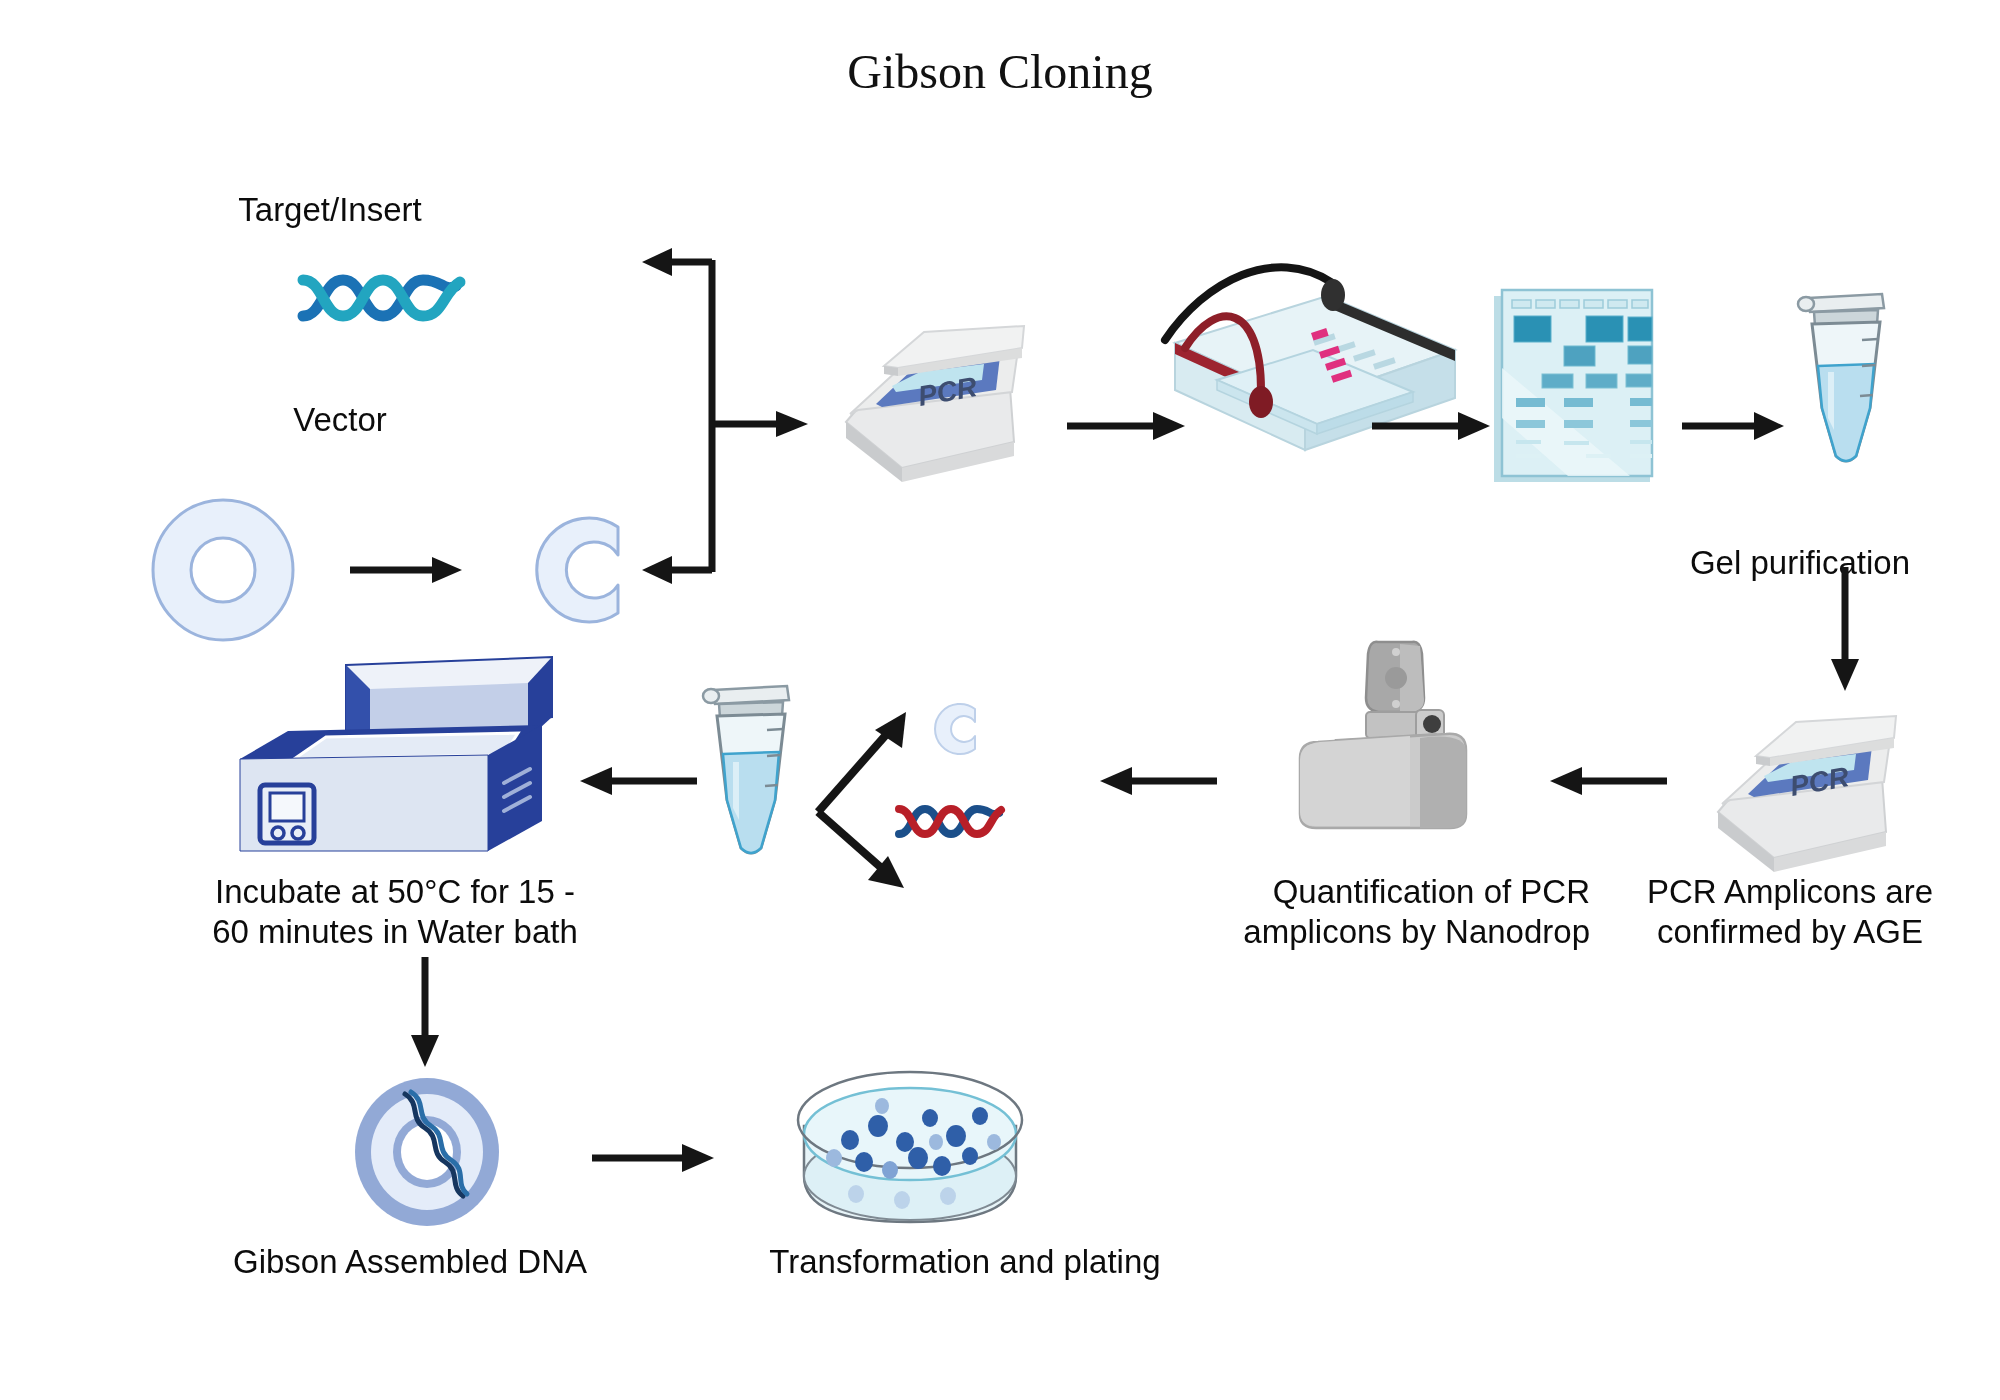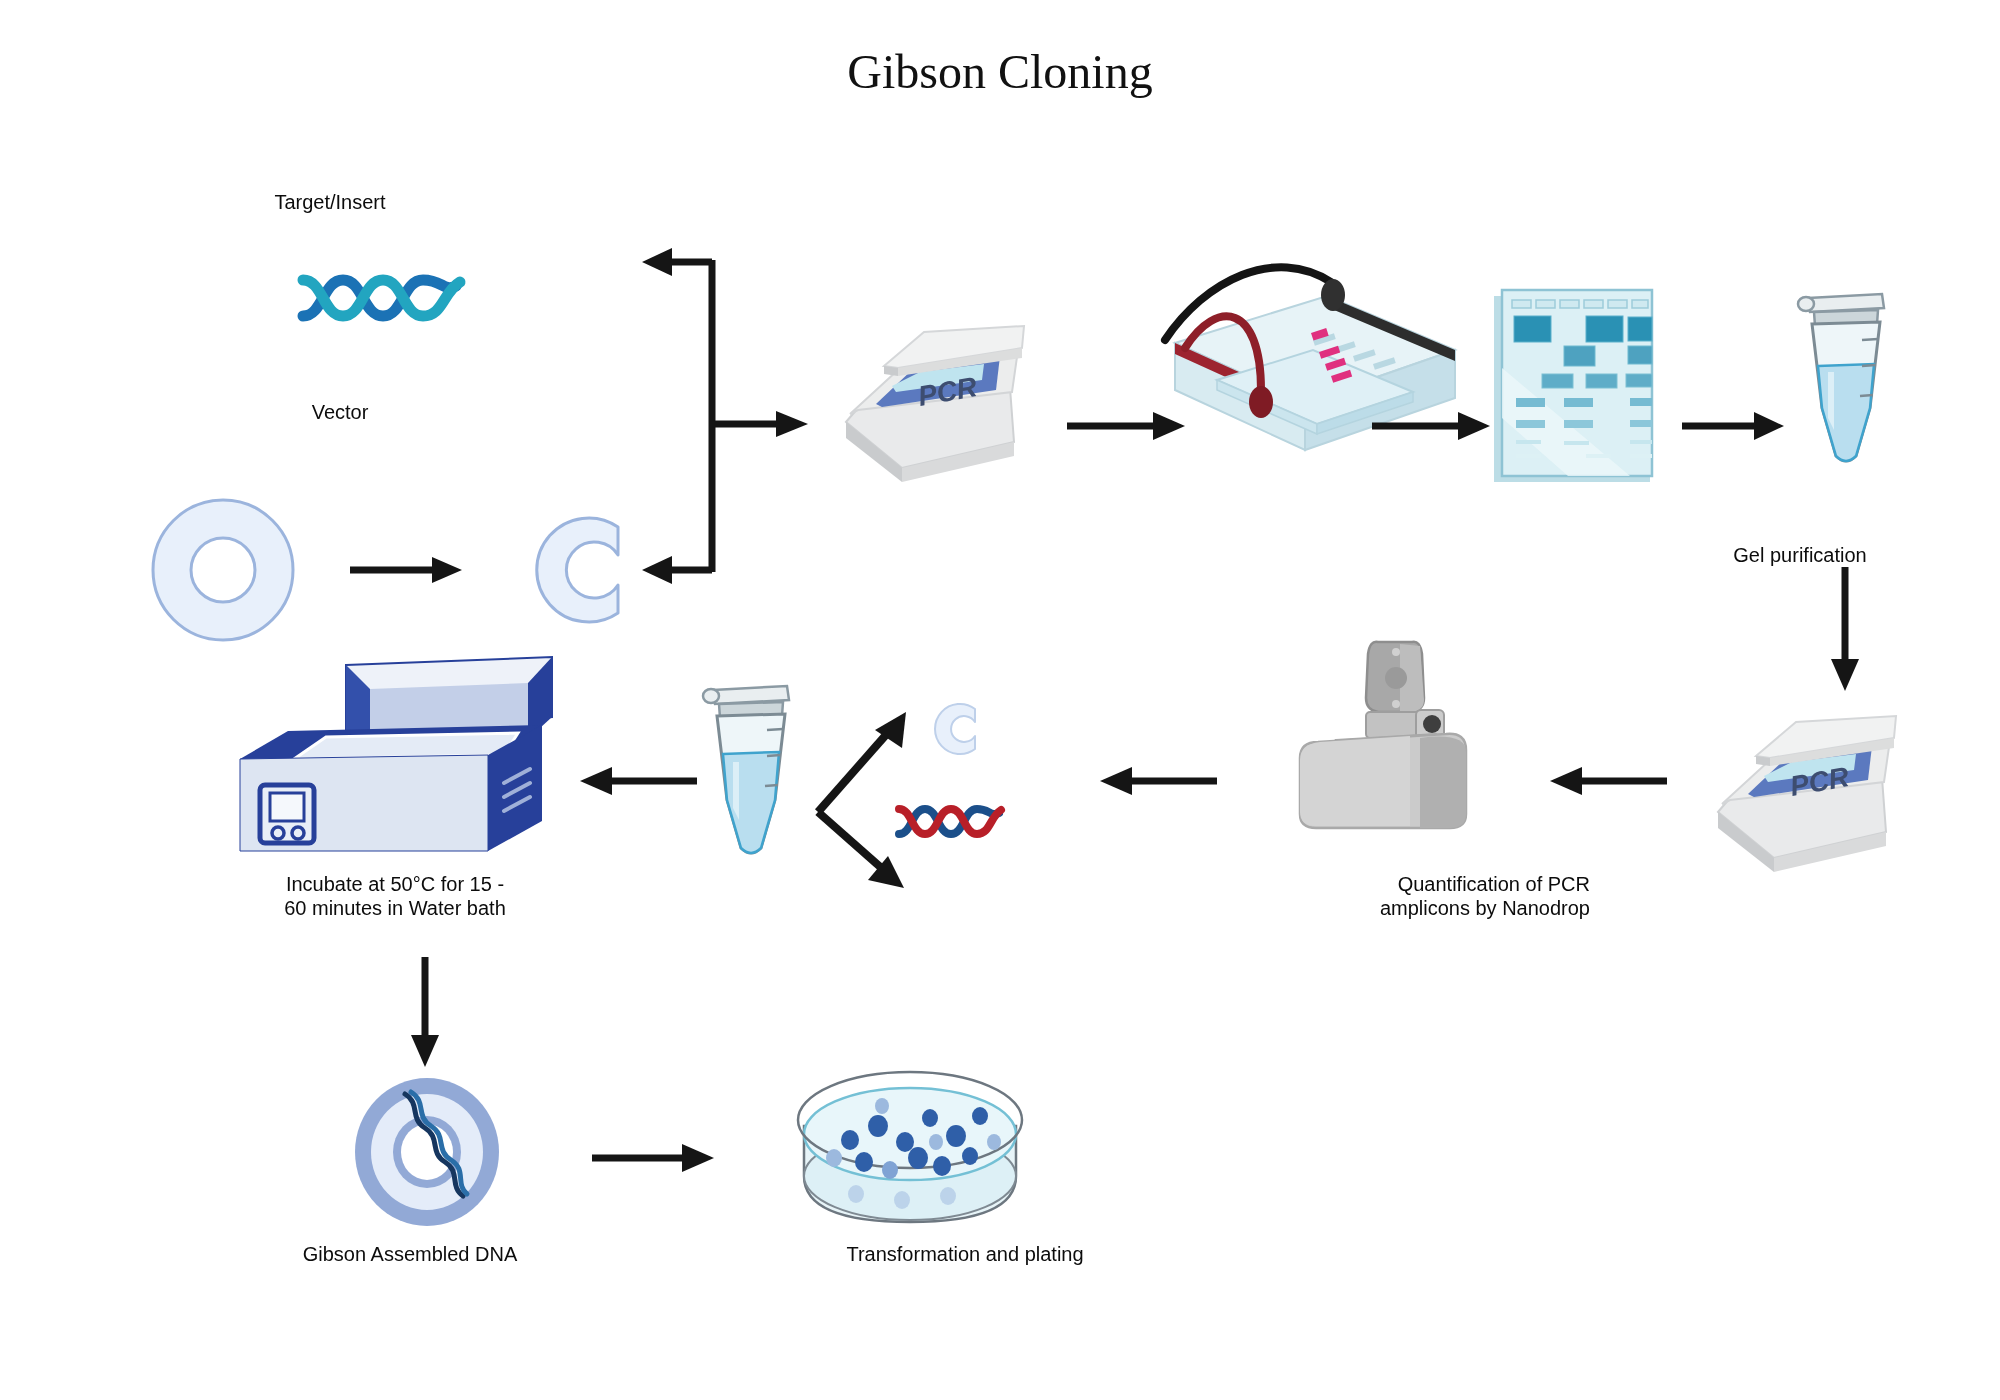--- a/index.html
+++ b/index.html
@@ -1,21 +1,21 @@
 <!DOCTYPE html>
 <html><head>
 <meta charset="utf-8">
 <title>Gibson Cloning</title>
 <style>
   html,body{margin:0;padding:0;background:#ffffff;}
   body{width:2000px;height:1400px;position:relative;overflow:hidden;
        font-family:"Liberation Sans","DejaVu Sans",sans-serif;color:#0b0b0b;}
   .stage{position:absolute;inset:0;}
   .abs{position:absolute;}
-  .lbl{position:absolute;font-size:20px;line-height:1.22;color:#0c0c0c;
+  .lbl{position:absolute;font-size:33px;line-height:1.22;color:#0c0c0c;
        text-align:center;white-space:pre-line;font-family:"Liberation Sans","DejaVu Sans",sans-serif;}
   #title{position:absolute;left:0;right:0;top:44px;text-align:center;
          font-family:"Liberation Serif","DejaVu Serif",serif;font-size:48px;color:#111;}
   svg{display:block;overflow:visible;}
   .arrow-svg{position:absolute;}
 </style>
 </head>
 <body>
 
 <div class="stage">
@@ -23,20 +23,22 @@
   <div id="title">Gibson Cloning</div>
 
   <div class="lbl" style="left:180px;top:190px;width:300px;">Target/Insert</div>
 
   <div class="lbl" style="left:225px;top:400px;width:230px;">Vector</div>
 
 
 
   <div class="lbl" style="left:1635px;top:527px;width:330px;margin-top:16px;">Gel purification</div>
 
+  <div class="lbl" style="left:1620px;top:872px;width:340px;">PCR Amplicons are
+confirmed by AGE</div>
 
   <div class="lbl" style="left:1200px;top:872px;width:390px;text-align:right;">Quantification of PCR
 amplicons by Nanodrop</div>
 
 
   <div class="lbl" style="left:180px;top:872px;width:430px;">Incubate at 50°C for 15 -
 60 minutes in  Water bath</div>
 
   <div class="lbl" style="left:210px;top:1242px;width:400px;">Gibson Assembled DNA</div>
 

